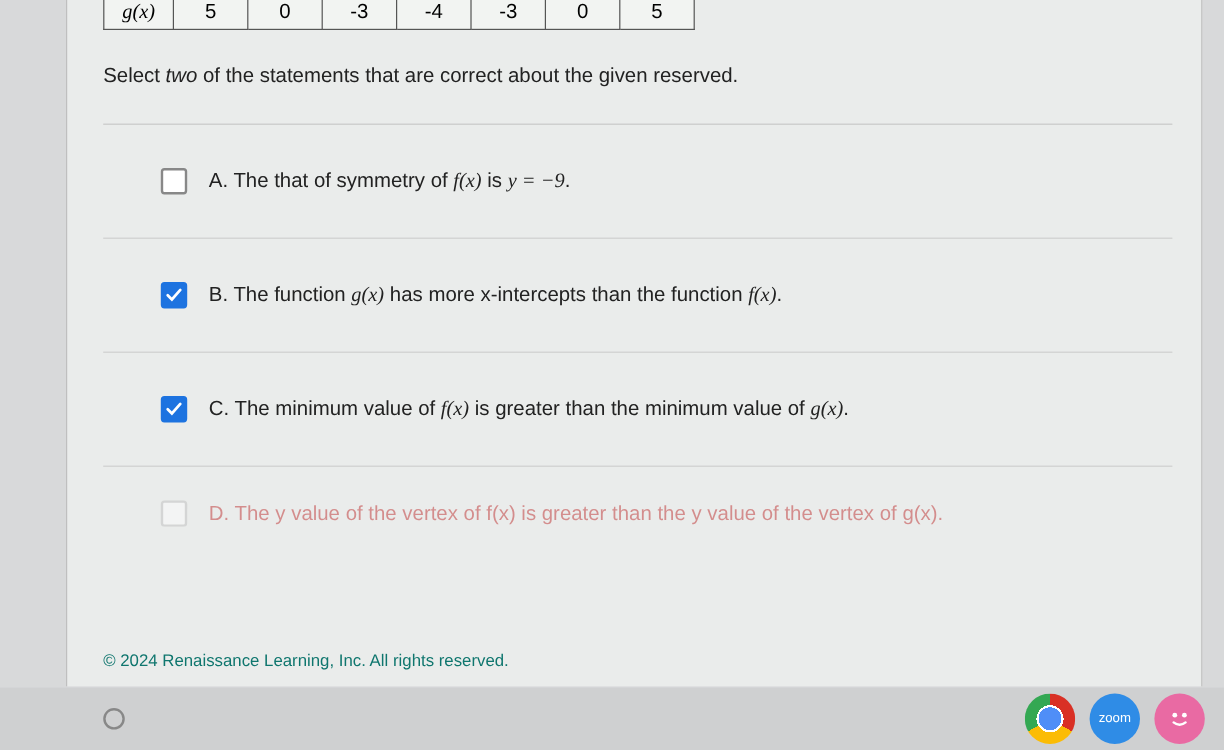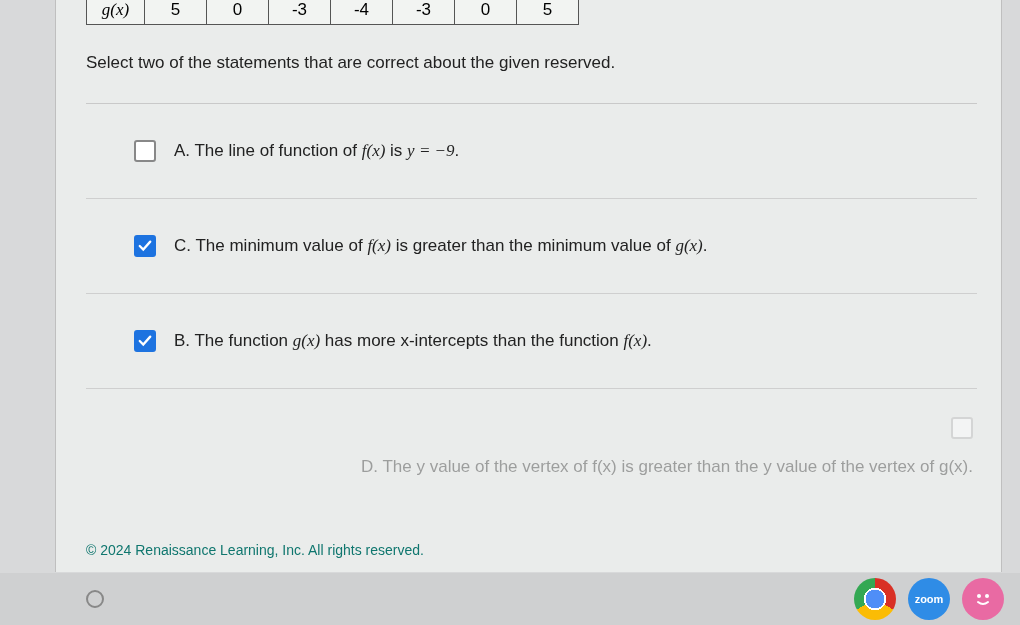--- a/index.html
+++ b/index.html
@@ -37,21 +37,21 @@
   }
   .tbl .lbl { width: 58px; font-style: italic; }
   .tbl .v { width: 62px; }
   .prompt {
     margin-top: 28px;
     font-size: 17px;
     color: #222;
     border-bottom: 1px solid #c9c9c9;
     padding-bottom: 30px;
   }
-  .prompt .it { }
+  .prompt .it { font-style: italic; }
   .options {
     margin-top: 0;
   }
   .opt {
     display: flex;
     align-items: center;
     gap: 18px;
     padding: 36px 4px 36px 48px;
     border-bottom: 1px solid #cfcfcf;
     font-size: 17px;
@@ -72,25 +72,24 @@
     background: #1d73e0;
     border-color: #1d73e0;
   }
   .opt .cb.checked svg { display: block; }
   .opt .cb svg { display: none; width: 14px; height: 14px; }
   .mathfn { font-style: italic; font-family: 'Times New Roman', serif; }
   .partial {
     padding: 28px 4px 0 48px;
     display: flex;
     gap: 18px;
-    align-items: flex-end;
-    font-size: 17px;
-    color: #404040;
+    align-items: center;
+    font-size: 17px;
+    color: #b91c1c;
     white-space: nowrap;
-    flex-direction: column;
   }
   .partial .cb {
     width: 22px;
     height: 22px;
     border: 2px solid #bbb;
     border-radius: 3px;
     background: #fff;
     flex-shrink: 0;
   }
   .footer {
@@ -107,21 +106,21 @@
     background: #cfd0d1;
     display: flex;
     align-items: center;
     padding: 0 16px 0 86px;
     gap: 12px;
   }
   .tb-spacer { flex: 1; }
   .circ {
     width: 42px; height: 42px; border-radius: 50%;
     display: flex; align-items: center; justify-content: center;
-    font-size: 12px; font-weight: bold; color: #fff; text-align: center;
+    font-size: 12px; font-weight: normal; color: #fff; text-align: center;
   }
   .circ.chrome {
     background: radial-gradient(circle at 50% 50%, #4f8ef7 32%, #fff 32% 38%, transparent 38%),
                 conic-gradient(#d93025 0 120deg, #fbbc05 120deg 240deg, #34a853 240deg 360deg);
   }
   .circ.zoom { background: #2f8ce6; font-size:11px; }
   .circ.face { background: #e96aa3; }
   .circ.face svg { width:24px;height:24px; }
   .start {
     width: 18px; height:18px; border:2px solid #888; border-radius:50%;
@@ -152,45 +151,45 @@
   </p>
 
   <div class="options">
 
     <div class="opt">
       <span class="cb">
         
       </span>
       <span>
         <span>A.</span>
-        <span>The line of function of </span><span class="mathfn">f(x)</span><span> is </span><span class="mathfn">y = −9</span><span>.</span>
+        <span>The that of symmetry of </span><span class="mathfn">f(x)</span><span> is </span><span class="mathfn">y = −9</span><span>.</span>
       </span>
     </div>
 
     <div class="opt">
       <span class="cb checked">
         <svg viewBox="0 0 16 16">
             <path d="M2 8 L6 12 L14 3" stroke="#fff" stroke-width="2.6" fill="none" stroke-linecap="round"></path>
           </svg>
       </span>
       <span>
-        <span>C.</span>
-        <span>The minimum value of </span><span class="mathfn">f(x)</span><span> is greater than the minimum value of </span><span class="mathfn">g(x)</span><span>.</span>
+        <span>B.</span>
+        <span>The function </span><span class="mathfn">g(x)</span><span> has more x-intercepts than the function </span><span class="mathfn">f(x)</span><span>.</span>
       </span>
     </div>
 
     <div class="opt">
       <span class="cb checked">
         <svg viewBox="0 0 16 16">
             <path d="M2 8 L6 12 L14 3" stroke="#fff" stroke-width="2.6" fill="none" stroke-linecap="round"></path>
           </svg>
       </span>
       <span>
-        <span>B.</span>
-        <span>The function </span><span class="mathfn">g(x)</span><span> has more x-intercepts than the function </span><span class="mathfn">f(x)</span><span>.</span>
+        <span>C.</span>
+        <span>The minimum value of </span><span class="mathfn">f(x)</span><span> is greater than the minimum value of </span><span class="mathfn">g(x)</span><span>.</span>
       </span>
     </div>
 
     <div class="partial" style="overflow:hidden;opacity:0.45;">
       <span class="cb"></span>
       <span>
         <span>D.</span>
         <span>The y value of the vertex of f(x) is greater than the y value of the vertex of g(x).</span>
       </span>
     </div>

